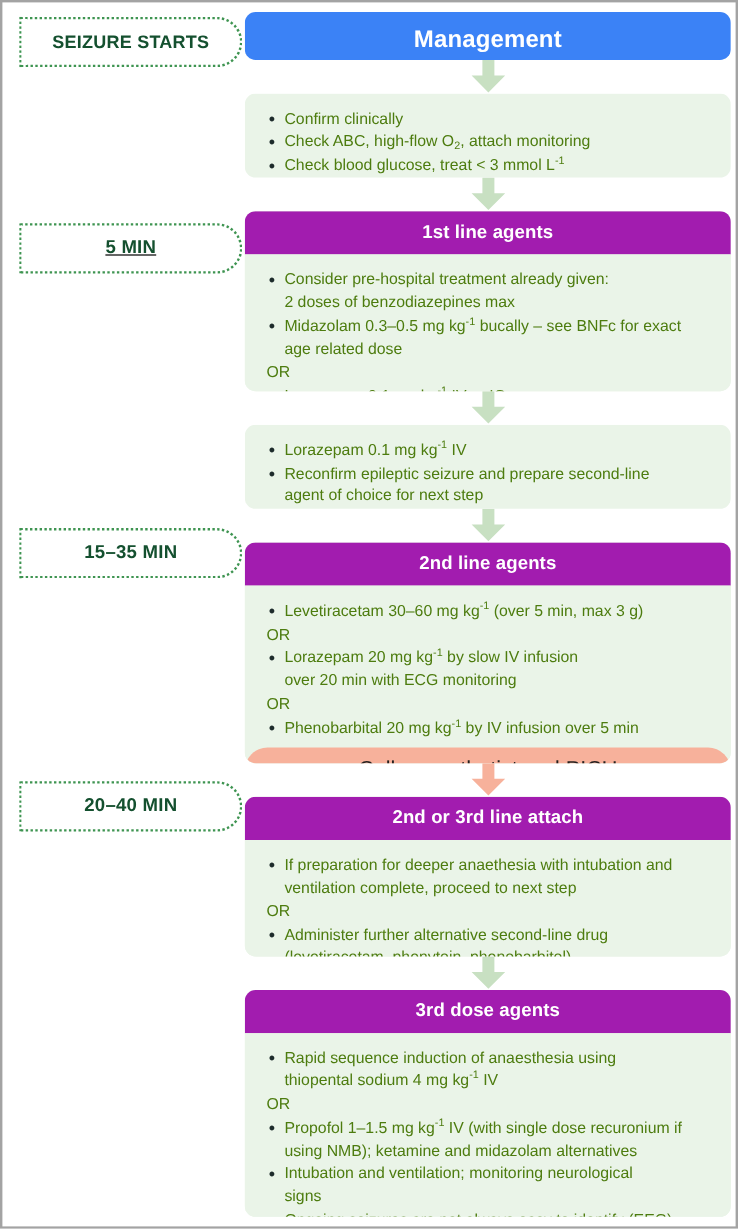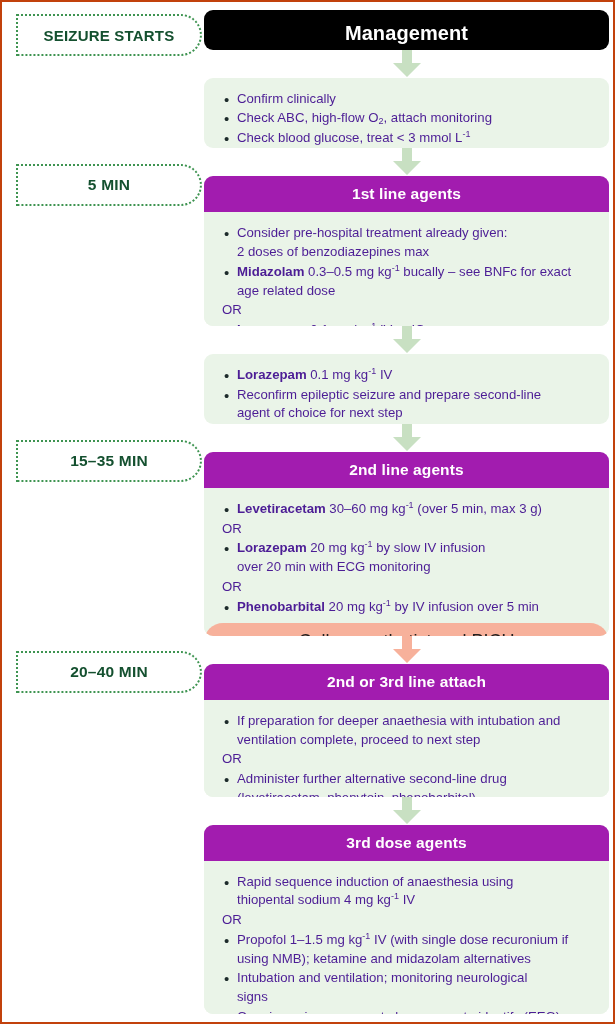--- a/index.html
+++ b/index.html
@@ -9,21 +9,21 @@
     height: 1024px;
     background: #ffffff;
     font-family: "Liberation Sans", sans-serif;
   }
 
   #page {
     position: relative;
     width: 615px;
     height: 1024px;
     background: #ffffff;
-    border: 2px solid #c2410c;
+    border: 2px solid #a3a3a3;
     overflow: hidden;
   }
 
   
   .flow {
     position: absolute;
     left: 0; top: 0;
     width: 611px;
     height: 1020px;
     padding: 8px 8px 8px 6px;
@@ -74,28 +74,28 @@
   .box-header {
     background: #a21caf;
     color: #ffffff;
     font-weight: bold;
     font-size: 15.5px;
     text-align: center;
     padding: 9px 6px;
     letter-spacing: 0.1px;
   }
   .box-header.dark {
-    background: #000000;
+    background: #3b82f6;
     font-size: 20px;
     padding: 12px 6px;
   }
   .box-body {
     background: #EAF4E8;
     padding: 12px 24px 13px 18px;
-    color: #4c1d95;
+    color: #4d7c0f;
     font-size: 13.2px;
     line-height: 1.42;
   }
   .box.plain { background: #EAF4E8; }
 
   ul.items { list-style: none; }
   ul.items li {
     position: relative;
     padding-left: 15px;
     margin-bottom: 1px;
@@ -105,21 +105,21 @@
     position: absolute;
     left: 2px;
     top: -1px;
     font-size: 15px;
     color: #1D2B2B;
   }
   ul.items li.orword {
     padding-left: 0;
     margin-bottom: 1px;
   }
-  ul.items li b { font-weight: bold; }
+  ul.items li b { font-weight: normal; }
   sup { font-size: 9px; vertical-align: super; line-height: 0; }
   sub { font-size: 9px; vertical-align: baseline; position: relative; top: 2px; line-height: 0; }
 
   
   .pill {
     width: 405px;
     background: #F7B19B;
     border-radius: 19px;
     color: #23201F;
     font-size: 18px;
@@ -139,21 +139,21 @@
 </head>
 <body>
 
 <div id="page">
   <div class="flow">
 
     <div class="time-col">
       <div class="time-badge first" style="top:4px;">
         <span>SEIZURE STARTS</span>
       </div>
-      <div class="time-badge" style="top:154px;">
+      <div class="time-badge" style="top:176px;text-decoration:underline;">
         <span>5 MIN</span>
       </div>
       <div class="time-badge" style="top:430px;text-align:center;">
         <span>15–35 MIN</span>
       </div>
       <div class="time-badge" style="top:641px;">
         <span>20–40 MIN</span>
       </div>
     </div>
 

